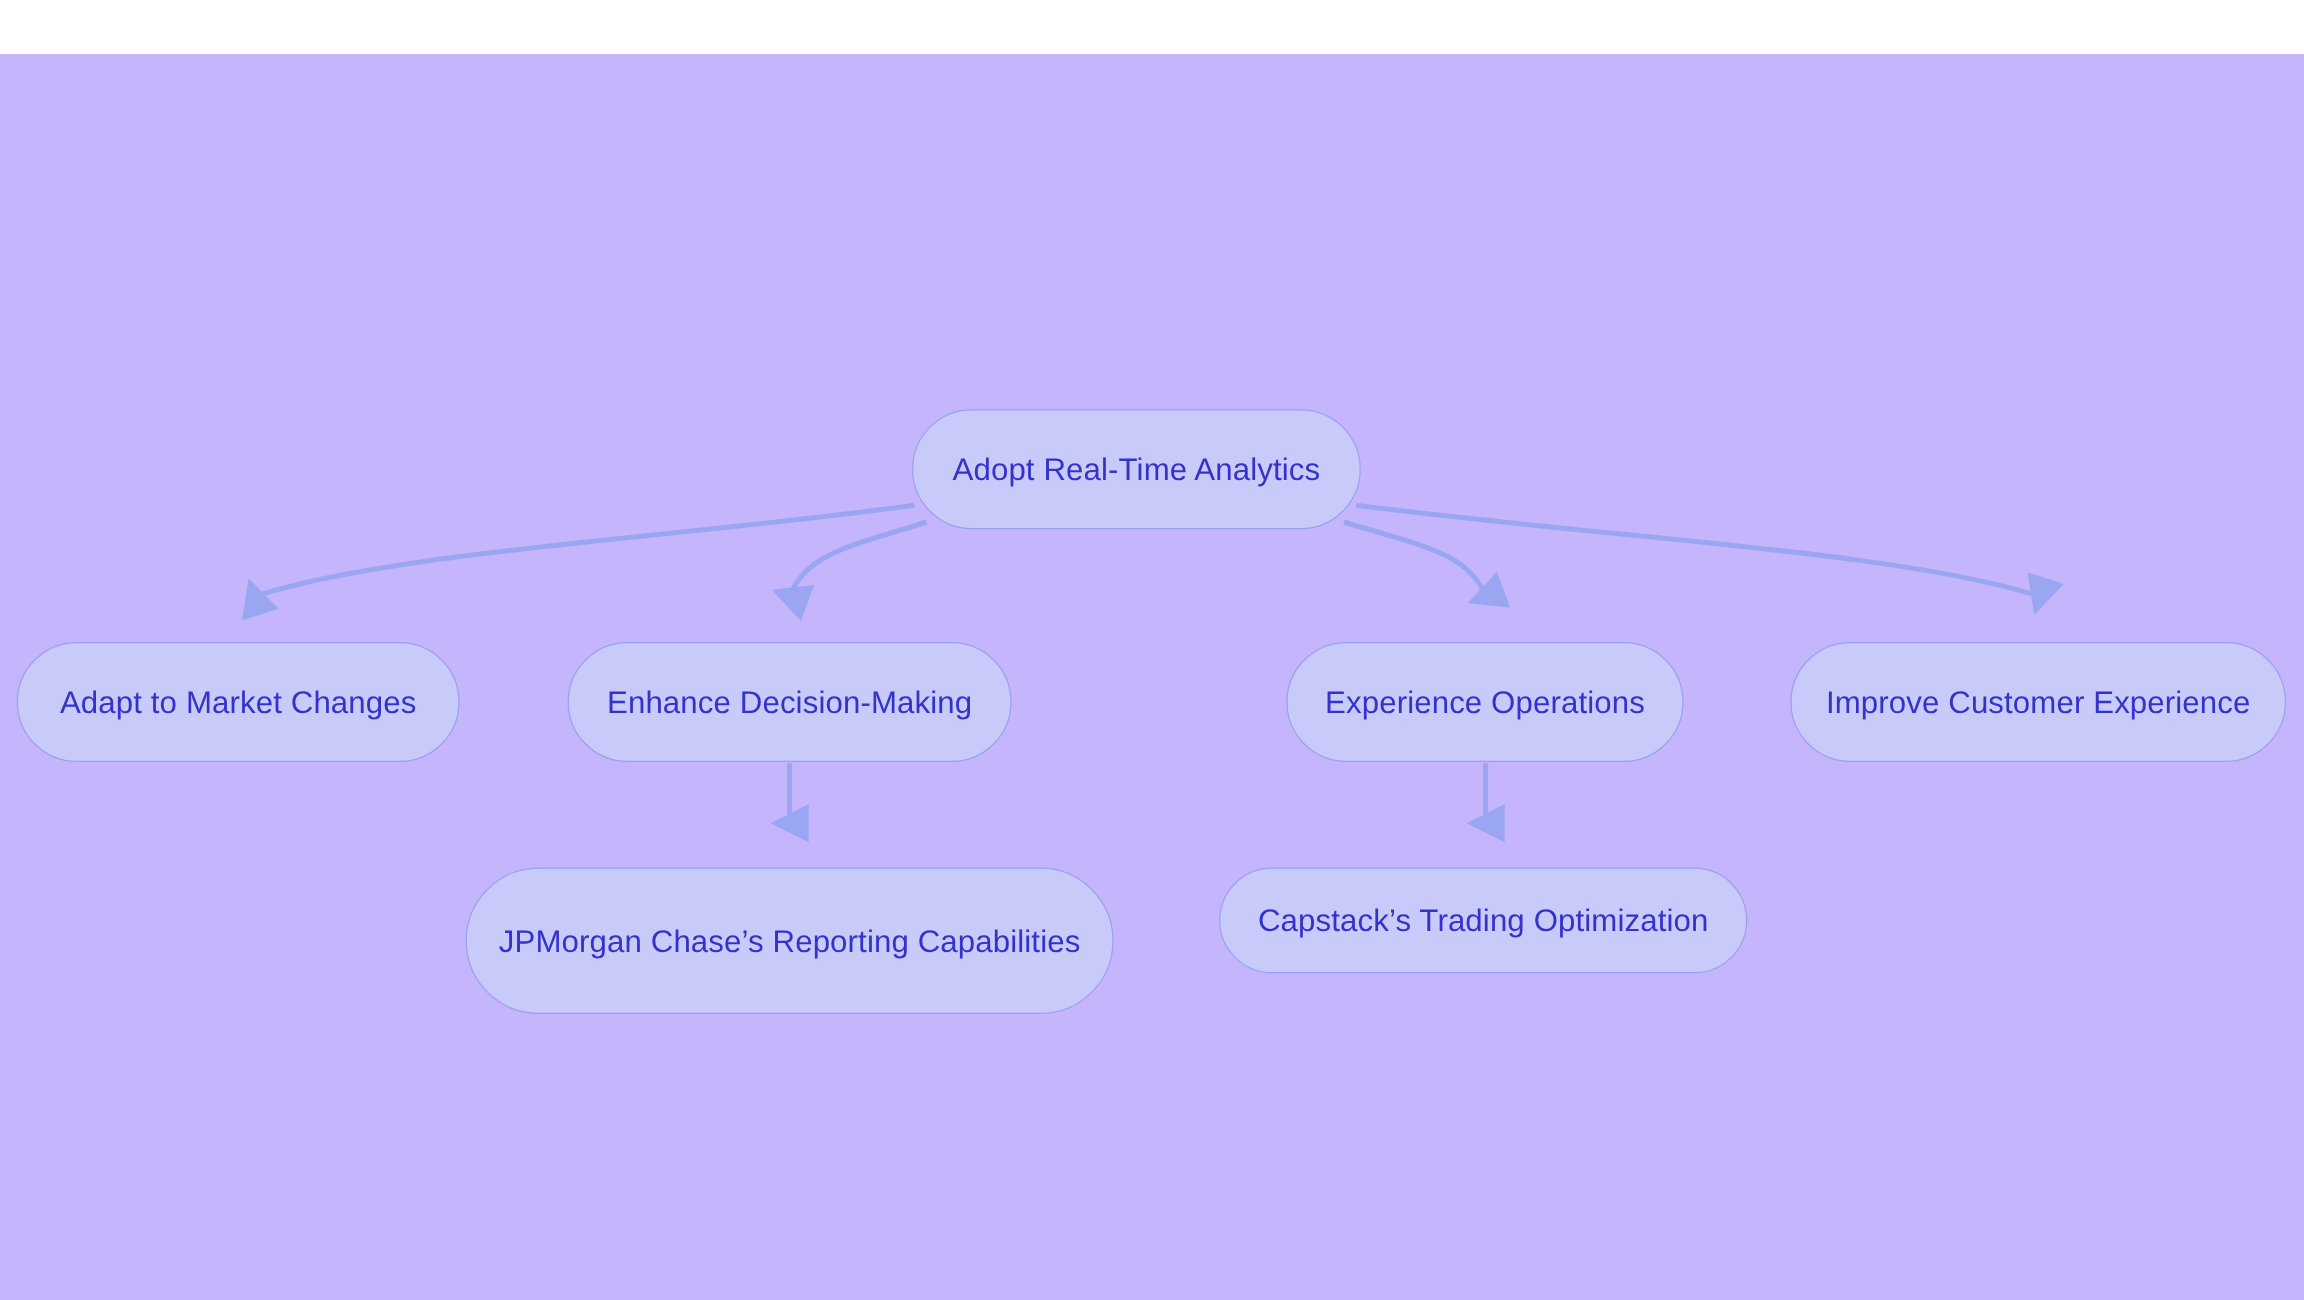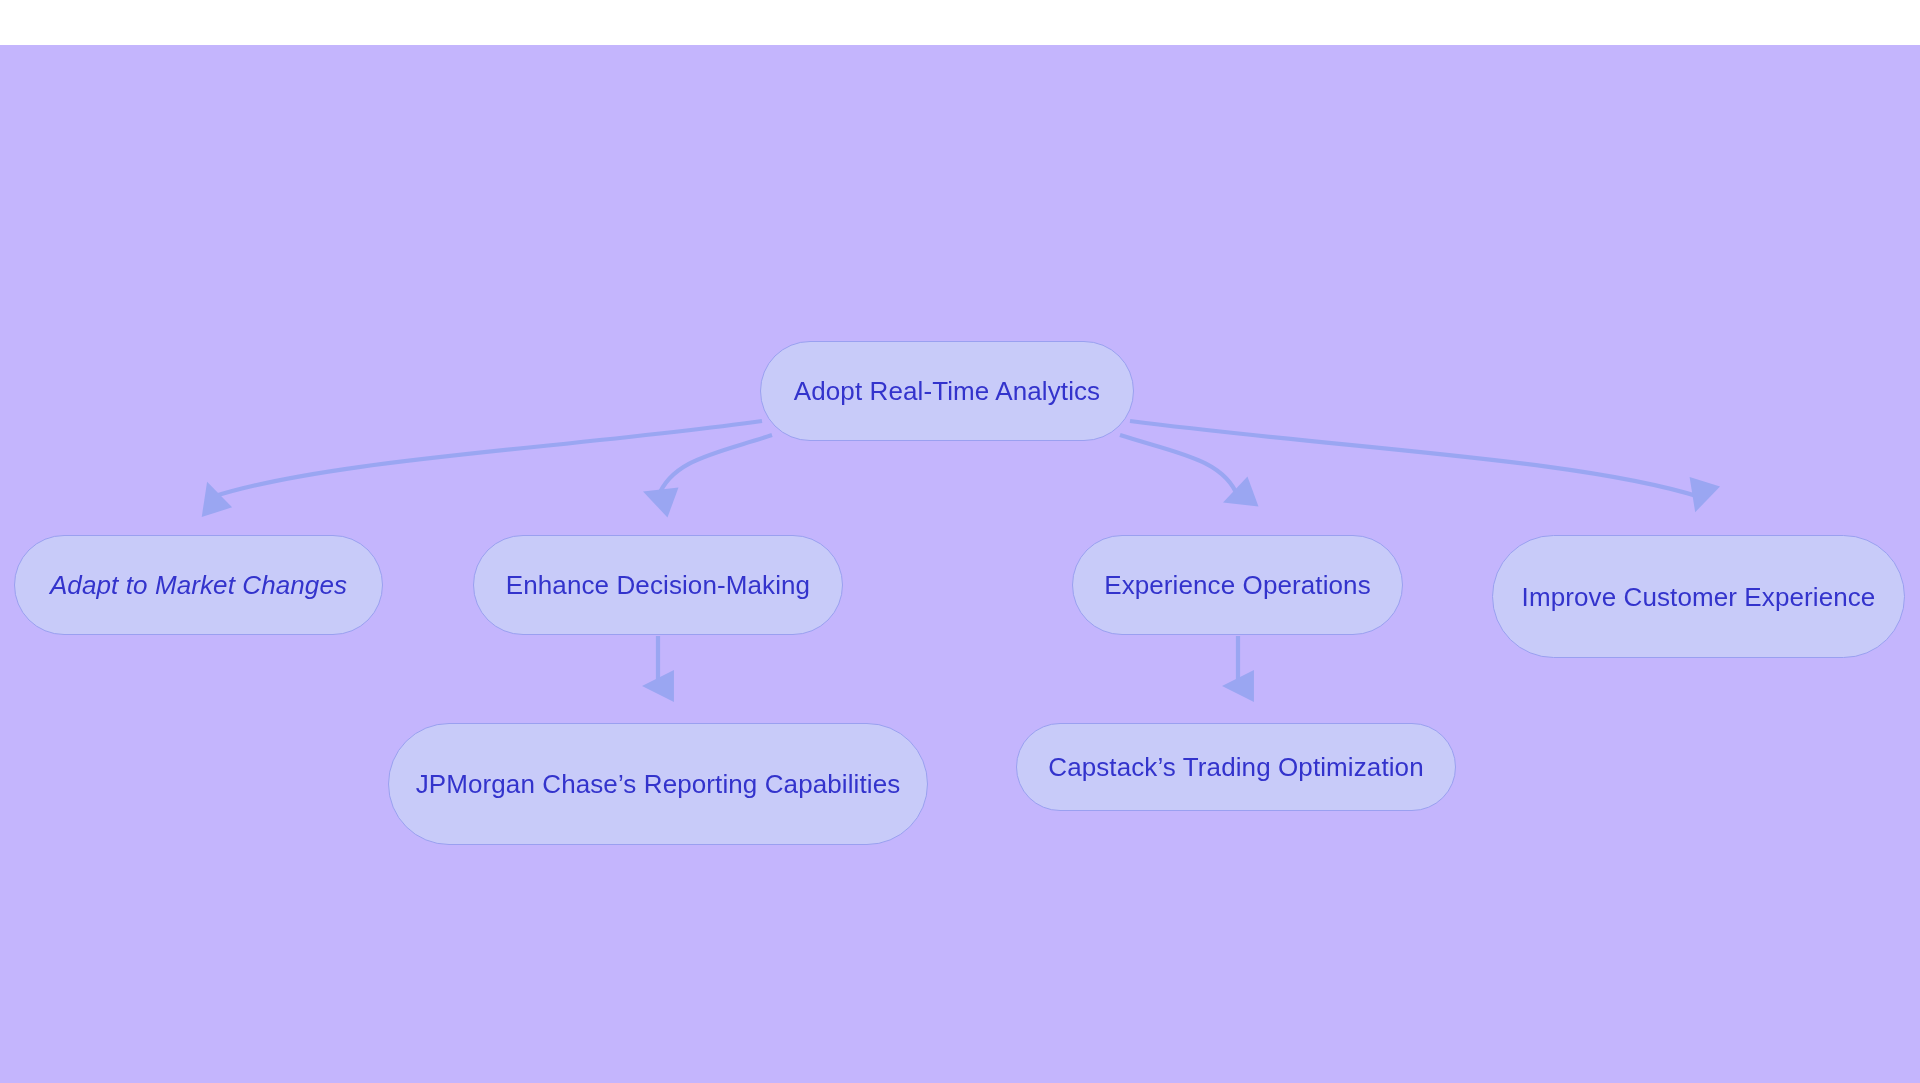--- a/index.html
+++ b/index.html
@@ -72,33 +72,33 @@
 
     <path d="M 658 591 L 658 641" fill="none" stroke="#9aa6f2" stroke-width="4.2" marker-end="url(#arrowhead)"></path>
 
     <path d="M 1238 591 L 1238 641" fill="none" stroke="#9aa6f2" stroke-width="4.2" marker-end="url(#arrowhead)"></path>
   </svg>
 
   <div class="node" style="left:760px; top:296px; width:374px; height:100px;">
     <span class="node-label">Adopt Real-Time Analytics</span>
   </div>
 
-  <div class="node" style="left:14px; top:490px; width:369px; height:100px;font-style:italic;">
+  <div class="node" style="left:14px; top:490px; width:369px; height:100px;">
     <span class="node-label">Adapt to Market Changes</span>
   </div>
 
   <div class="node" style="left:473px; top:490px; width:370px; height:100px;">
     <span class="node-label">Enhance Decision-Making</span>
   </div>
 
   <div class="node" style="left:1072px; top:490px; width:331px; height:100px;">
     <span class="node-label">Experience Operations</span>
   </div>
 
-  <div class="node" style="left:1492px; top:490px; width:413px; height:123px;">
+  <div class="node" style="left:1492px; top:490px; width:413px; height:100px;">
     <span class="node-label">Improve Customer Experience</span>
   </div>
 
   <div class="node" style="left:388px; top:678px; width:540px; height:122px;">
     <span class="node-label">JPMorgan Chase’s Reporting Capabilities</span>
   </div>
 
   <div class="node" style="left:1016px; top:678px; width:440px; height:88px;">
     <span class="node-label">Capstack’s Trading Optimization</span>
   </div>

